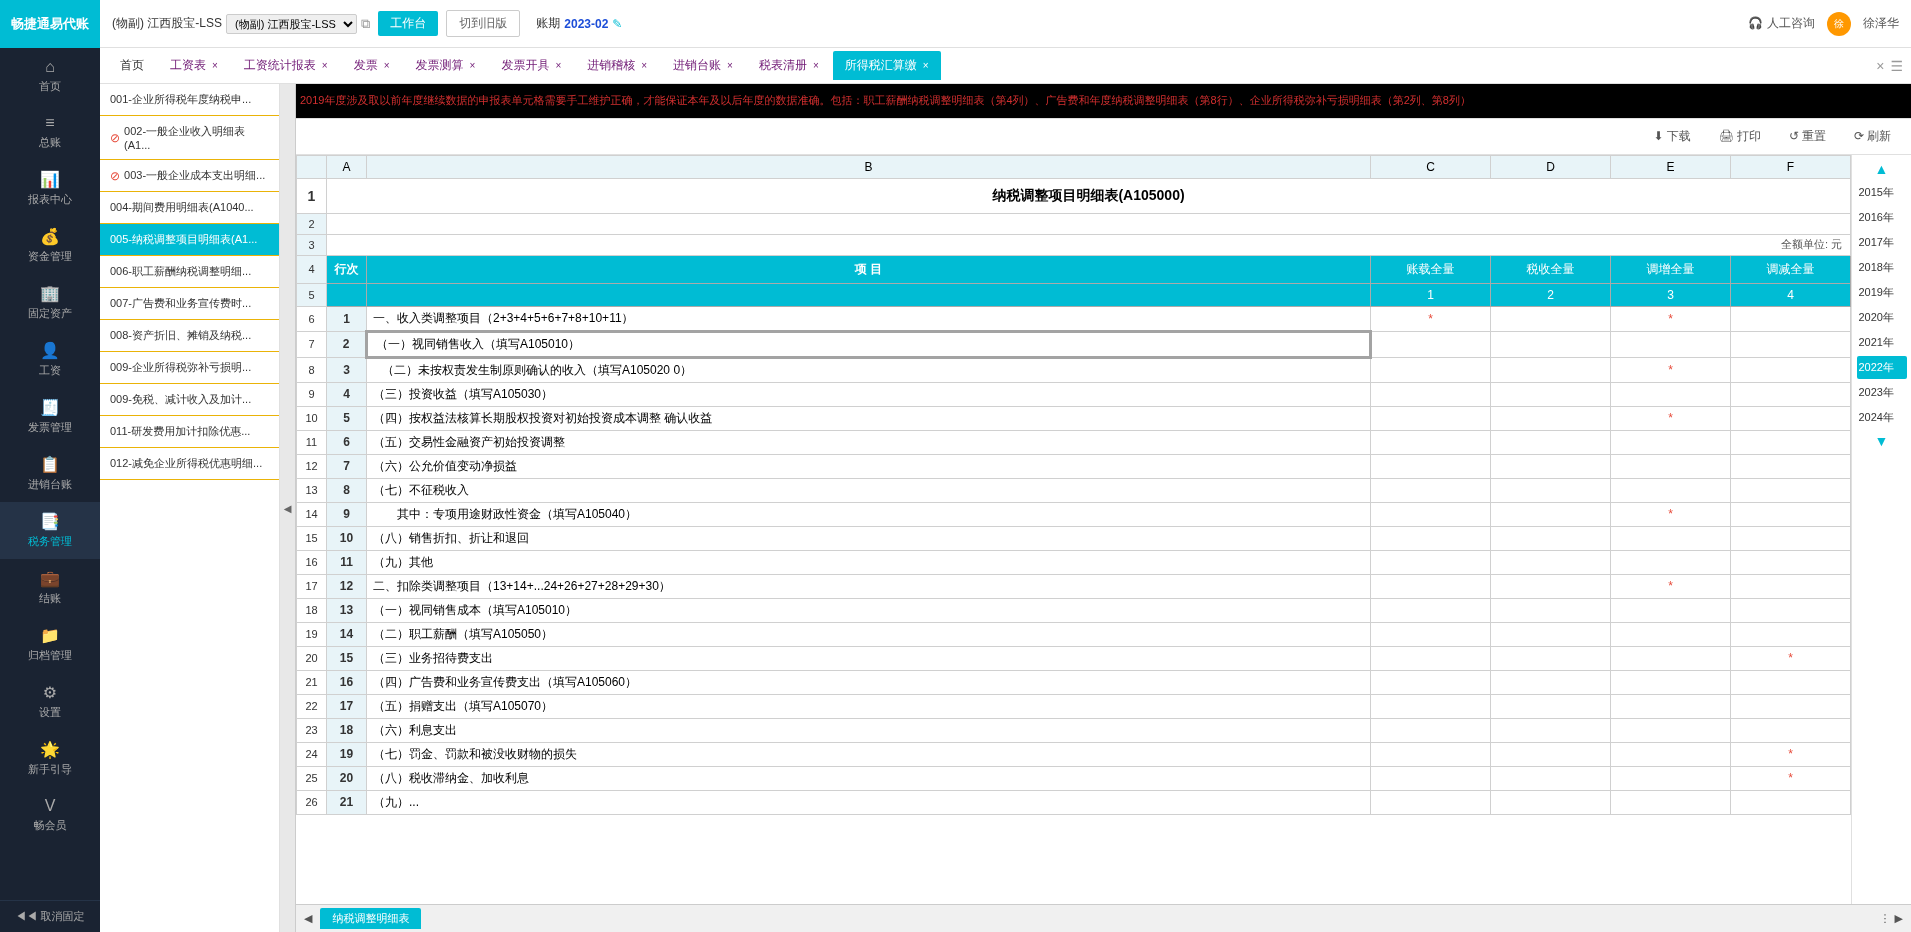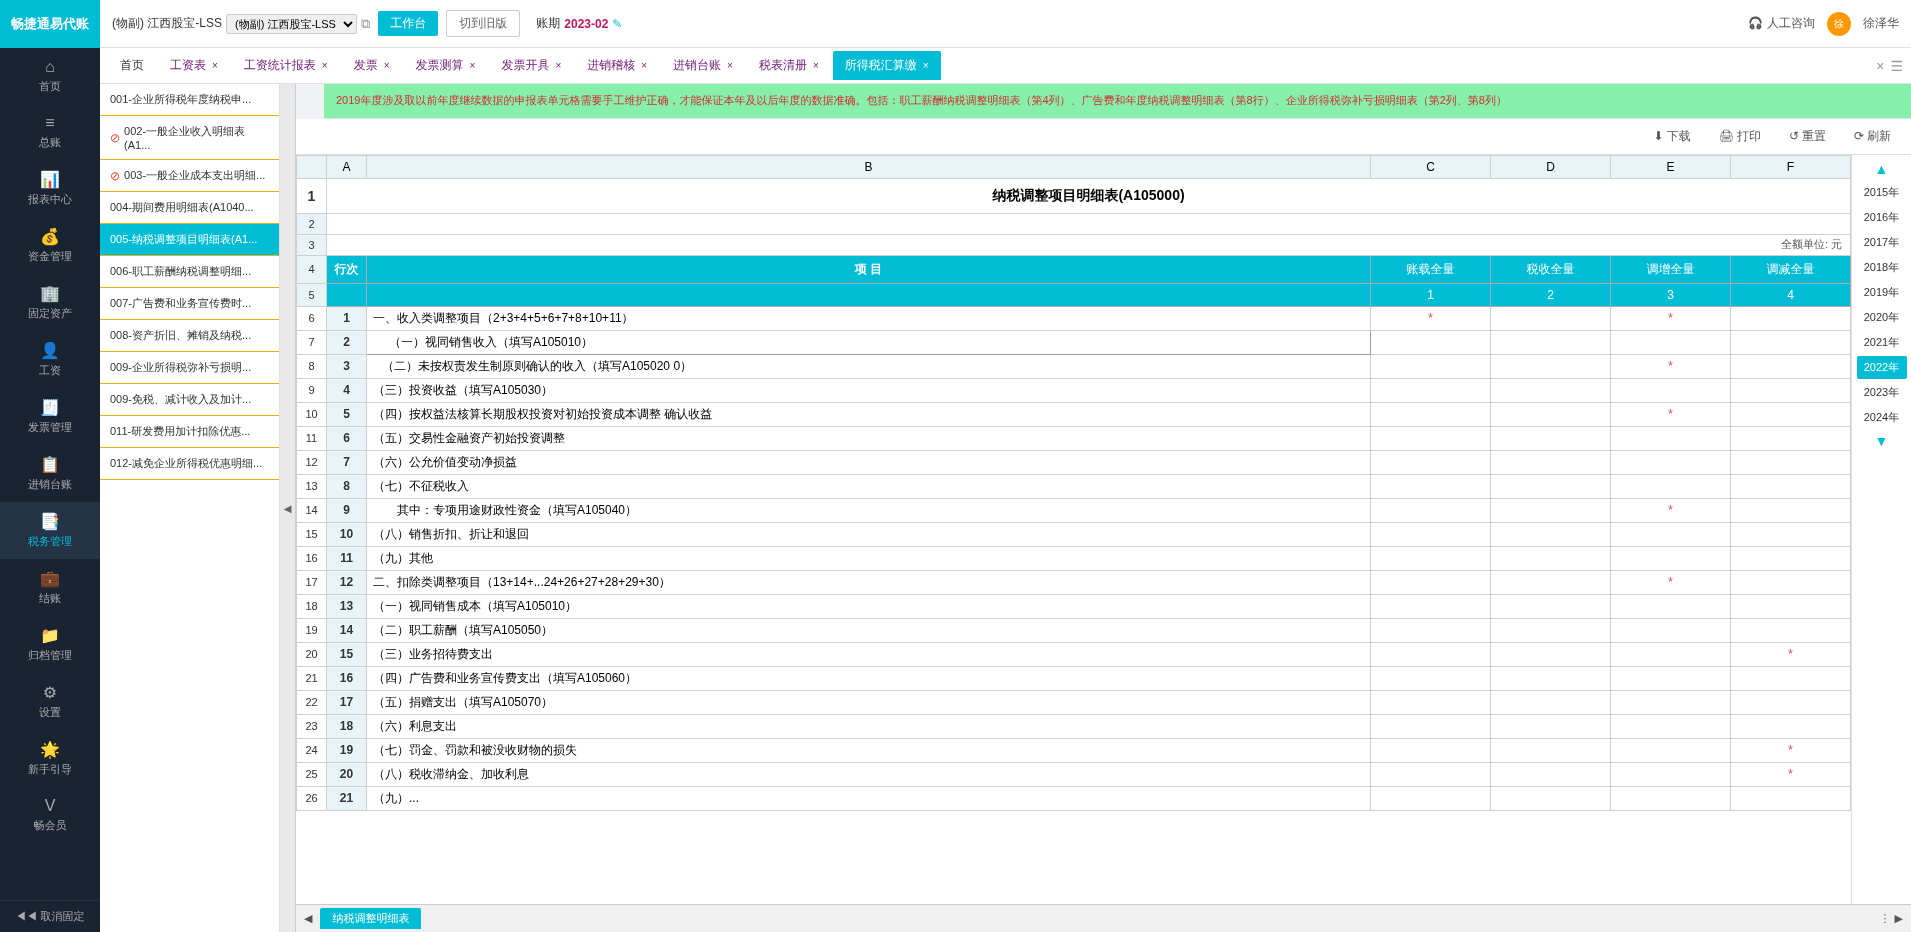--- a/index.html
+++ b/index.html
@@ -41,29 +41,29 @@
     .left-panel-item.active { background: #00bcd4; color: #fff; }
     .left-panel-item .warn { color: #e74c3c; font-size: 12px; }
 
     
     .collapse-btn { width: 16px; background: #e8e8e8; display: flex; align-items: center; justify-content: center; cursor: pointer; font-size: 10px; color: #666; flex-shrink: 0; border-right: 1px solid #ccc; }
 
     
     .right-content { flex: 1; display: flex; flex-direction: column; overflow: hidden; }
 
     
-    .warning-banner { background: #86efac; padding: 8px 12px; font-size: 11px; color: #d32f2f; border-bottom: 1px solid #e0e0e0; line-height: 1.6; flex-shrink: 0; margin-left: 28px; }
+    .warning-banner { background: #000000; padding: 8px 4px; font-size: 11px; color: #d32f2f; border-bottom: 1px solid #e0e0e0; line-height: 1.6; flex-shrink: 0; }
 
     
     .toolbar { background: #fff; padding: 6px 12px; display: flex; align-items: center; gap: 12px; border-bottom: 1px solid #e0e0e0; flex-shrink: 0; }
     .toolbar-btn { display: flex; align-items: center; gap: 3px; font-size: 12px; color: #555; cursor: pointer; padding: 3px 8px; border: none; background: none; }
 
     
     .year-panel { width: 60px; background: #fff; border-left: 1px solid #e0e0e0; display: flex; flex-direction: column; align-items: center; padding: 4px 0; gap: 2px; overflow-y: auto; flex-shrink: 0; }
-    .year-item { width: 50px; text-align: center; padding: 4px 2px; font-size: 11px; color: #333; cursor: pointer; border-radius: 2px; }
+    .year-item { width: 50px; padding: 4px 2px; font-size: 11px; color: #333; cursor: pointer; border-radius: 2px; }
     .year-item.active { background: #00bcd4; color: #fff; }
     .year-nav { color: #00bcd4; font-size: 14px; cursor: pointer; padding: 2px; }
 
     
     .spreadsheet-container { flex: 1; overflow: auto; background: #fff; }
     .spreadsheet { width: 100%; border-collapse: collapse; font-size: 12px; }
     .spreadsheet th, .spreadsheet td { border: 1px solid #d0d0d0; padding: 4px 6px; white-space: nowrap; }
     .spreadsheet .row-num { background: #e8f4f8; text-align: center; color: #333; width: 30px; font-size: 11px; }
     .spreadsheet .col-A { background: #e8f4f8; text-align: center; width: 40px; font-weight: bold; color: #333; }
     .spreadsheet .title-row td { text-align: center; font-weight: bold; font-size: 14px; background: #fff; border: 1px solid #d0d0d0; }
@@ -149,21 +149,21 @@
       <span>(物副) 江西股宝-LSS</span>
       <select>
         <option>(物副) 江西股宝-LSS</option>
       </select>
       <span style="font-size:13px; color:#999;">⧉</span>
     </div>
     <button class="topbar-btn">工作台</button>
     <button class="topbar-btn-outline">切到旧版</button>
     <div class="topbar-period">
       <span>账期</span>
-      <span style="font-weight:bold; color:#be185d;">2023-02</span>
+      <span style="font-weight:bold; color:#1d4ed8;">2023-02</span>
       <span style="color:#00bcd4; cursor:pointer;">✎</span>
     </div>
     <div class="topbar-right">
       <span style="cursor:pointer; color:#555;">
         <span>🎧</span>
         <span>人工咨询</span>
       </span>
       <span style="width:24px; height:24px; background:#ff9800; border-radius:50%; display:inline-flex; align-items:center; justify-content:center; color:#fff; font-size:10px;">徐</span>
       <span style="cursor:pointer;">徐泽华</span>
     </div>
@@ -343,21 +343,21 @@
                 <td class="col-A" style="background:#e8f4f8; text-align:center; border:1px solid #d0d0d0;">1</td>
                 <td class="col-B" style="border:1px solid #d0d0d0; padding:3px 6px; min-width:280px;">一、收入类调整项目（2+3+4+5+6+7+8+10+11）</td>
                 <td style="border:1px solid #d0d0d0; text-align:center; color:#e74c3c;">*</td>
                 <td style="border:1px solid #d0d0d0;"></td>
                 <td style="border:1px solid #d0d0d0; text-align:center; color:#e74c3c;">*</td>
                 <td style="border:1px solid #d0d0d0;"></td>
               </tr>
               <tr class="data-row">
                 <td class="row-num">7</td>
                 <td class="col-A" style="background:#e8f4f8; text-align:center; border:1px solid #d0d0d0;">2</td>
-                <td class="col-B" style="border:1px solid #a3a3a3; padding:3px 22px;">（一）视同销售收入（填写A105010）</td>
+                <td class="col-B" style="border:3px solid #a3a3a3; padding:3px 8px;">（一）视同销售收入（填写A105010）</td>
                 <td style="border:1px solid #d0d0d0;"></td>
                 <td style="border:1px solid #d0d0d0;"></td>
                 <td style="border:1px solid #d0d0d0;"></td>
                 <td style="border:1px solid #d0d0d0;"></td>
               </tr>
               <tr class="data-row">
                 <td class="row-num">8</td>
                 <td class="col-A" style="background:#e8f4f8; text-align:center; border:1px solid #d0d0d0;">3</td>
                 <td class="col-B" style="border:1px solid #d0d0d0; padding:3px 15px;">（二）未按权责发生制原则确认的收入（填写A105020 0）</td>
                 <td style="border:1px solid #d0d0d0;"></td>

